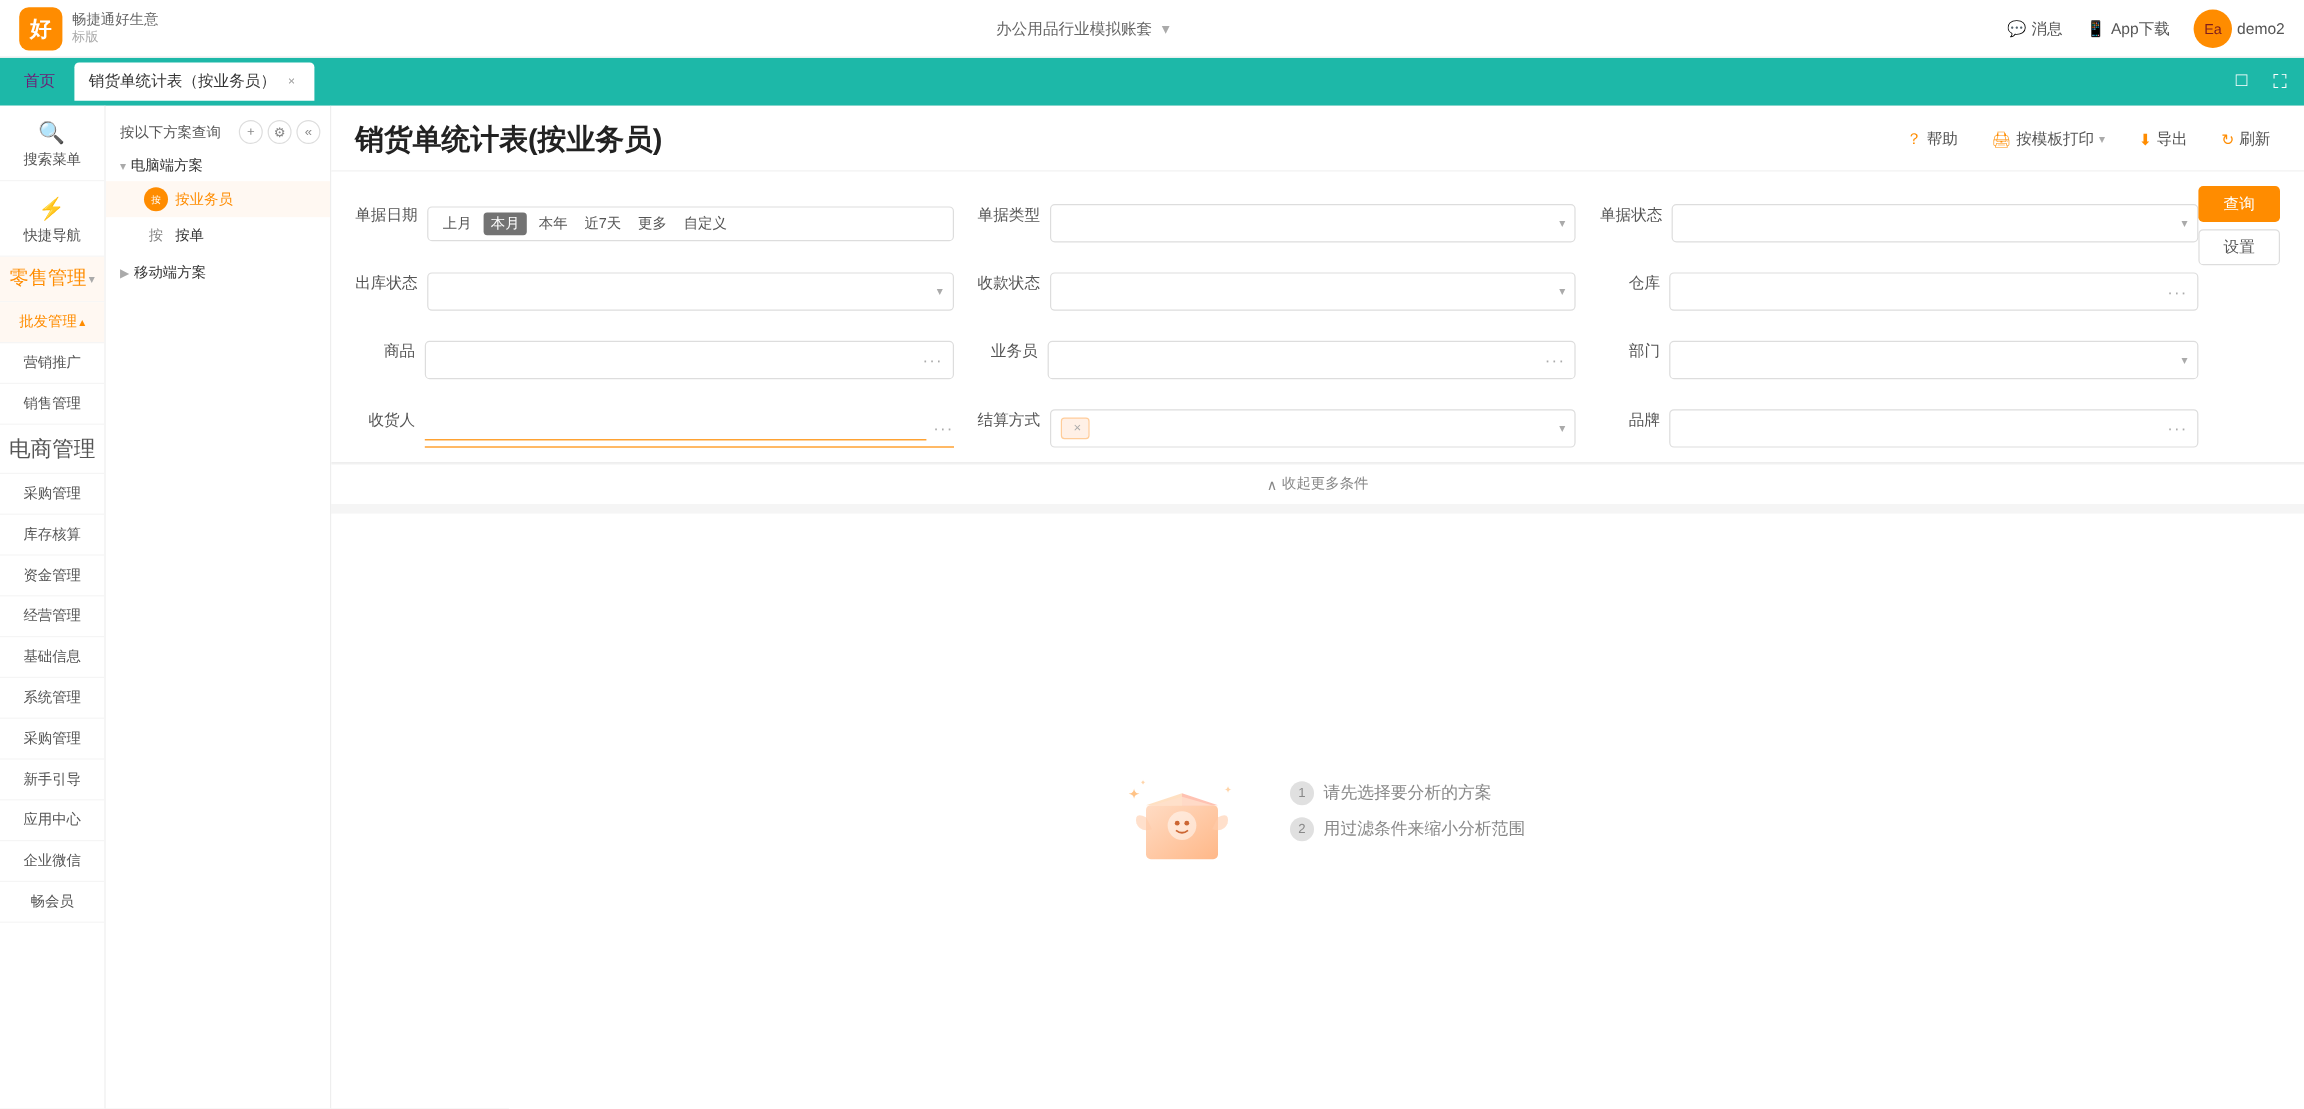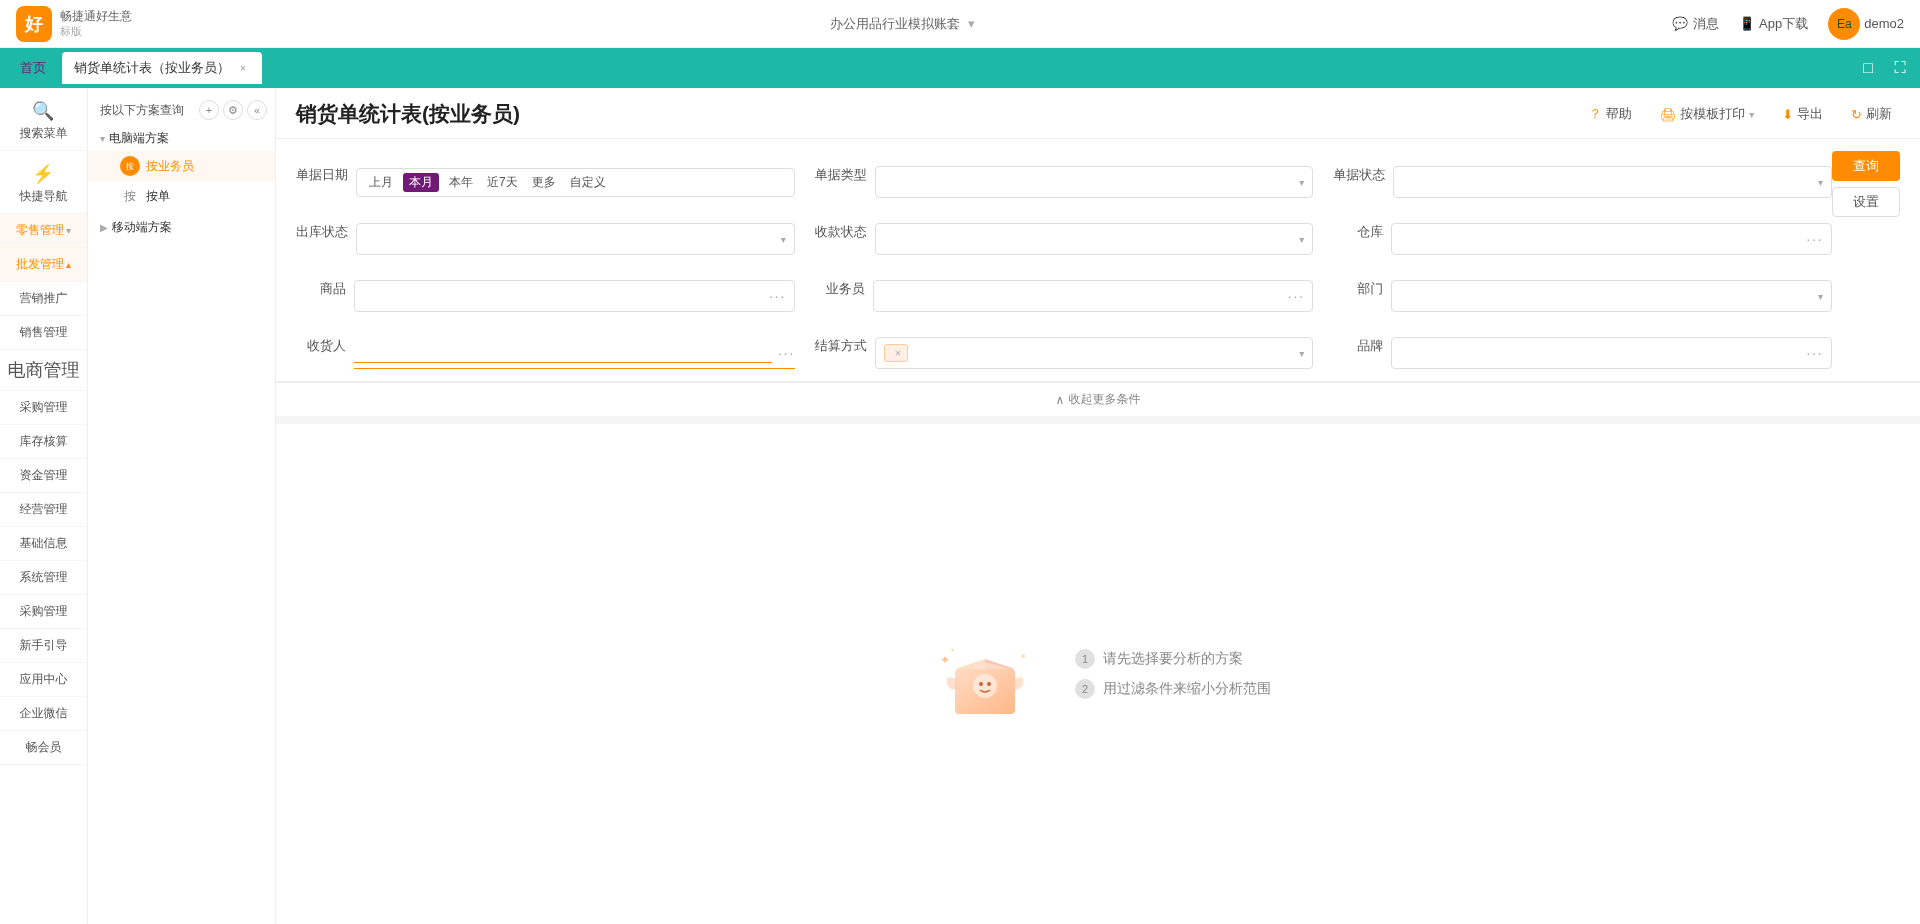--- a/index.html
+++ b/index.html
@@ -60,21 +60,21 @@
       cursor: pointer;
     }
     .avatar {
       width: 32px;
       height: 32px;
       border-radius: 50%;
       background: #ff8c00;
       display: flex;
       align-items: center;
       justify-content: center;
-      color: #14532d;
+      color: #7f1d1d;
       font-size: 12px;
     }
 
     
     .tab-bar {
       height: 40px;
       background: #1db8a8;
       display: flex;
       align-items: center;
       padding: 0 8px;
@@ -257,21 +257,21 @@
       border-bottom: 1px solid #eee;
       flex-shrink: 0;
     }
     .page-header-row {
       display: flex;
       align-items: center;
       justify-content: space-between;
       margin-bottom: 10px;
     }
     .page-title {
-      font-size: 21px;
+      font-size: 24px;
       font-weight: bold;
       color: #222;
     }
     .page-actions {
       display: flex;
       gap: 12px;
       align-items: center;
     }
     .page-action-btn {
       display: flex;
@@ -319,21 +319,21 @@
       align-items: center;
       flex-wrap: wrap;
     }
     .date-tab {
       font-size: 12px;
       color: #555;
       cursor: pointer;
       padding: 1px 4px;
     }
     .date-tab.active {
-      background: #701a75;
+      background: #737373;
       color: white;
       border-radius: 3px;
       padding: 1px 6px;
     }
     .date-range {
       font-size: 12px;
       color: #888;
       border-top: 1px solid #eee;
       padding-top: 2px;
       margin-top: 2px;
@@ -533,21 +533,21 @@
   <div class="sidebar">
     <div class="sidebar-item">
       <div class="sidebar-item-icon">🔍</div>
       <div>搜索菜单</div>
     </div>
     <div class="sidebar-item">
       <div class="sidebar-item-icon">⚡</div>
       <div>快捷导航</div>
     </div>
     <div class="sidebar-section active">
-      <span style="font-size:12px;">零售管理</span>
+      <span style="font-size:16px;">零售管理</span>
       <span style="color:#aaa;font-size:10px;">▾</span>
     </div>
     <div class="sidebar-section active" style="background:#fff8f2;color:#ff8c00;">
       <span style="font-size:12px;">批发管理</span>
       <span style="font-size:10px;">▴</span>
     </div>
     <div class="sidebar-section">
       <span style="font-size:12px;">营销推广</span>
     </div>
     <div class="sidebar-section">

